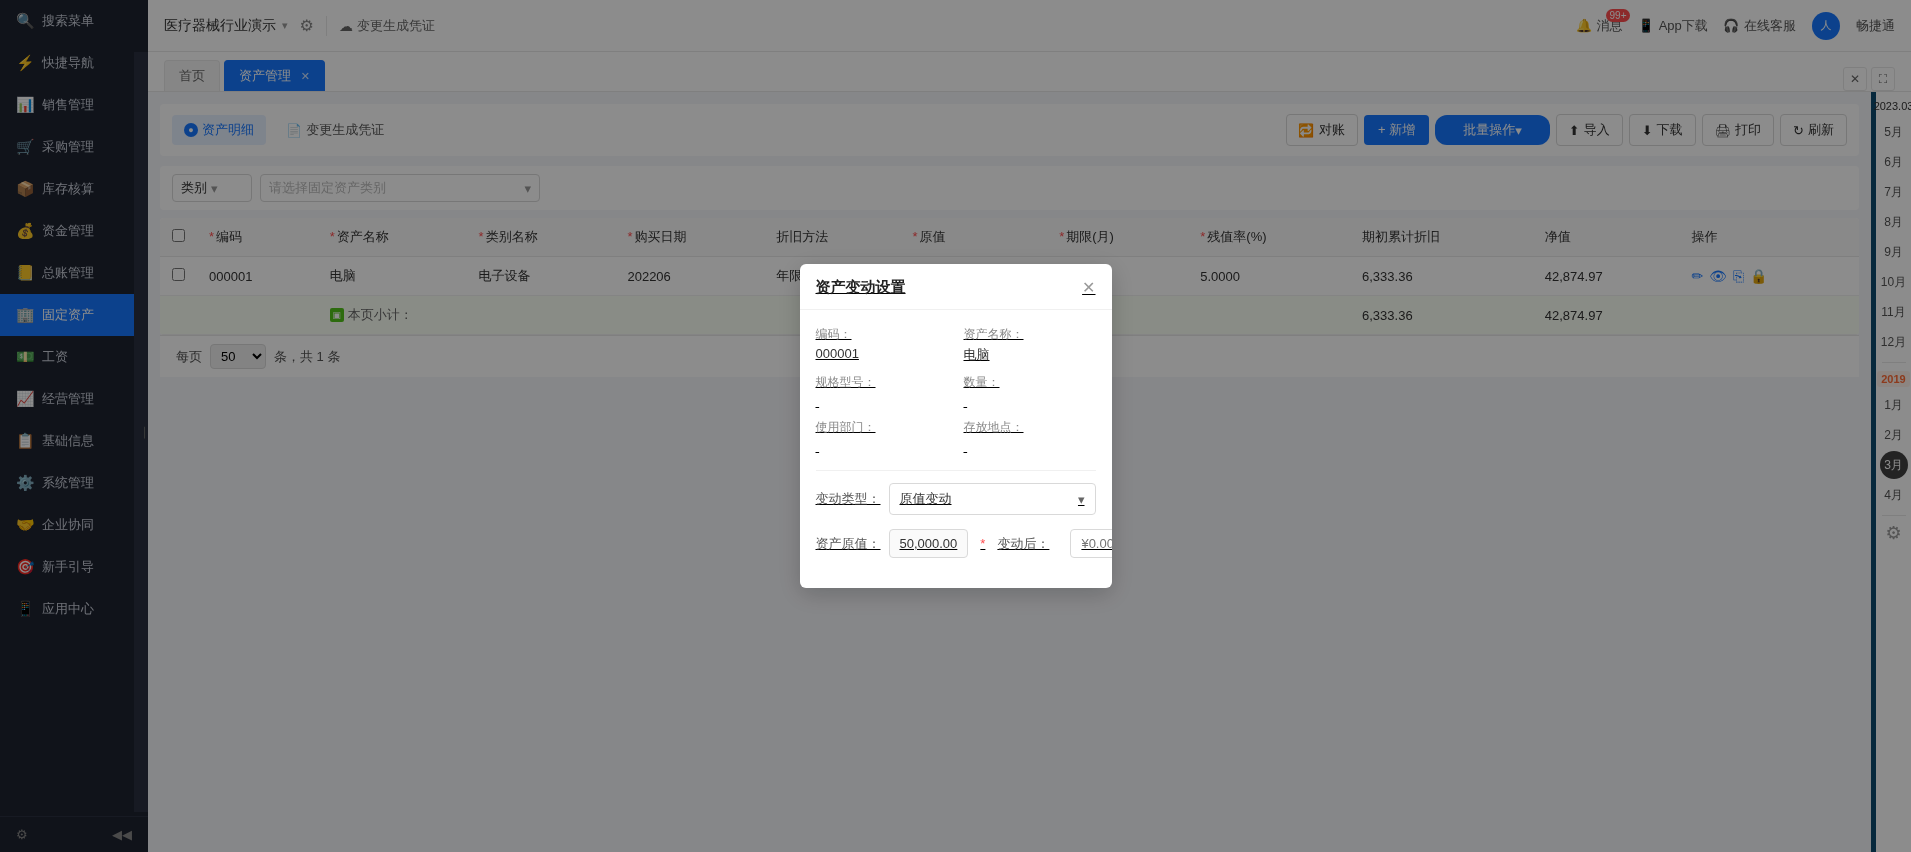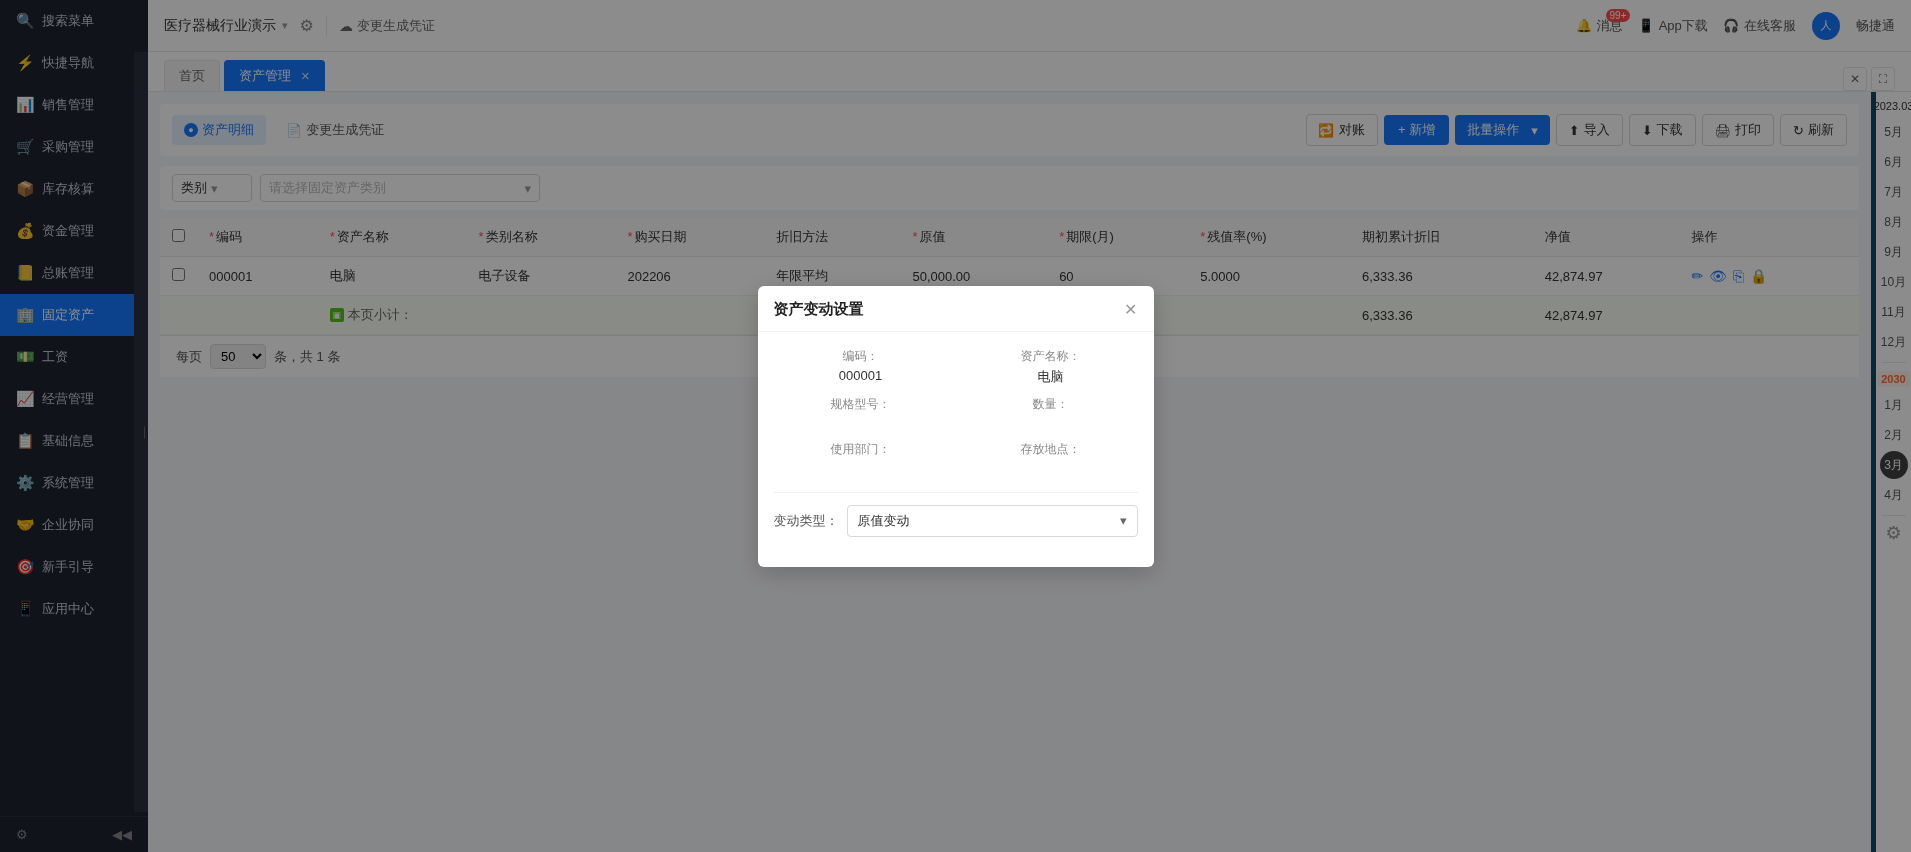--- a/index.html
+++ b/index.html
@@ -51,21 +51,21 @@
 
     
     .page-toolbar { background: white; border-radius: 4px; padding: 10px 12px; display: flex; align-items: center; gap: 8px; margin-bottom: 10px; }
     .toolbar-tab { display: flex; align-items: center; gap: 4px; padding: 6px 12px; border-radius: 4px; cursor: pointer; font-size: 13px; }
     .toolbar-tab.active { background: #e6f0ff; color: #1677ff; }
     .toolbar-tab .tab-icon { width: 14px; height: 14px; background: #1677ff; border-radius: 50%; display: inline-flex; align-items: center; justify-content: center; color: white; font-size: 9px; }
     .toolbar-tab-doc { display: flex; align-items: center; gap: 4px; padding: 6px 12px; border-radius: 4px; cursor: pointer; font-size: 13px; color: #555; }
     .toolbar-right { margin-left: auto; display: flex; gap: 6px; align-items: center; }
     .btn-primary { background: #1677ff; color: white; border: none; padding: 6px 14px; border-radius: 4px; cursor: pointer; font-size: 13px; display: flex; align-items: center; gap: 4px; }
     .btn-default { background: white; color: #333; border: 1px solid #d9d9d9; padding: 6px 12px; border-radius: 4px; cursor: pointer; font-size: 13px; display: flex; align-items: center; gap: 4px; }
-    .btn-batch { background: #1677ff; color: white; border: none; padding: 6px 12px; border-radius: 4px; cursor: pointer; font-size: 13px; display: flex; align-items: center; gap: 12px; }
+    .btn-batch { background: #1677ff; color: white; border: none; padding: 6px 28px; border-radius: 12px; cursor: pointer; font-size: 13px; display: flex; align-items: center; gap: 0; }
 
     
     .filter-row { background: white; border-radius: 4px; padding: 8px 12px; display: flex; align-items: center; gap: 8px; margin-bottom: 8px; }
     .filter-select { border: 1px solid #d9d9d9; border-radius: 4px; padding: 4px 8px; font-size: 13px; color: #333; background: white; cursor: pointer; display: flex; align-items: center; gap: 4px; min-width: 80px; }
     .filter-input { border: 1px solid #d9d9d9; border-radius: 4px; padding: 4px 8px; font-size: 13px; color: #999; flex: 1; max-width: 280px; display: flex; align-items: center; justify-content: space-between; cursor: pointer; }
     .filter-dropdown-arrow { color: #999; }
 
     
     .data-table-wrap { background: white; border-radius: 4px; overflow: hidden; }
     .data-table { width: 100%; border-collapse: collapse; font-size: 13px; }
@@ -84,27 +84,27 @@
     .right-sidebar .month-item { width: 36px; height: 28px; display: flex; align-items: center; justify-content: center; font-size: 12px; color: #555; cursor: pointer; border-radius: 3px; }
     .right-sidebar .month-item.today { background: #404040; color: white; border-radius: 50%; width: 28px; height: 28px; }
     .right-sidebar .divider { height: 1px; width: 24px; background: #e8e8e8; margin: 4px 0; }
 
     
     .pagination { background: white; border-top: 1px solid #e8e8e8; padding: 8px 16px; display: flex; align-items: center; gap: 8px; font-size: 13px; color: #555; }
     .pagination select { border: 1px solid #d9d9d9; border-radius: 4px; padding: 3px 6px; font-size: 13px; }
 
     
     .modal-overlay { position: fixed; top: 0; left: 0; right: 0; bottom: 0; background: rgba(0,0,0,0.45); display: flex; align-items: center; justify-content: center; z-index: 1000; }
-    .modal { background: white; border-radius: 6px; width: 396px; box-shadow: 0 6px 24px rgba(0,0,0,0.2); overflow: hidden; }
+    .modal { background: white; border-radius: 6px; width: 312px; box-shadow: 0 6px 24px rgba(0,0,0,0.2); overflow: hidden; text-decoration: underline; }
     .modal-header { padding: 14px 16px 12px; border-bottom: 1px solid #f0f0f0; display: flex; align-items: center; justify-content: space-between; }
     .modal-title { font-size: 15px; font-weight: 600; color: #222; }
     .modal-close { color: #999; cursor: pointer; font-size: 16px; }
     .modal-body { padding: 16px; }
     .modal-info-grid { display: grid; grid-template-columns: 1fr 1fr; gap: 10px 16px; margin-bottom: 16px; }
-    .info-item { display: flex; flex-direction: column; gap: 3px; align-items: center; }
+    .info-item { display: flex; flex-direction: column; gap: 3px; }
     .info-label { font-size: 12px; color: #888; }
     .info-value { font-size: 13px; color: #333; }
     .modal-divider { height: 1px; background: #f0f0f0; margin: 12px 0; }
     .modal-form-row { display: flex; align-items: center; gap: 8px; margin-bottom: 14px; }
     .modal-form-label { font-size: 13px; color: #555; white-space: nowrap; min-width: 65px; }
     .modal-form-select { flex: 1; border: 1px solid #d9d9d9; border-radius: 4px; padding: 6px 10px; font-size: 13px; display: flex; align-items: center; justify-content: space-between; cursor: pointer; color: #333; }
     .modal-form-input-readonly { flex: 1; border: 1px solid #d9d9d9; border-radius: 4px; padding: 6px 10px; font-size: 13px; color: #333; background: #fafafa; }
     .modal-form-input-required { flex: 1; border: 1px solid #d9d9d9; border-radius: 4px; padding: 6px 10px; font-size: 13px; color: #bbb; }
     .required-star { color: #ff4d4f; margin-right: 2px; }
     .modal-footer { padding: 12px 16px; border-top: 1px solid #f0f0f0; display: flex; justify-content: center; gap: 12px; }
@@ -373,21 +373,21 @@
           <span>10月</span>
         </div>
       <div class="month-item">
           <span>11月</span>
         </div>
       <div class="month-item">
           <span>12月</span>
         </div>
       <div class="divider"></div>
       <div style="font-size:11px;color:#ff6b35;font-weight:bold;background:#fff3ec;border-radius:3px;padding:2px 4px;margin:2px 0;">
-        <span>2030</span>
+        <span>2019</span>
       </div>
       <div class="month-item">
           <span>1月</span>
         </div>
       <div class="month-item">
           <span>2月</span>
         </div>
       <div class="month-item today">
           <span>3月</span>
         </div>
@@ -434,15 +434,24 @@
         </div>
       </div>
       <div class="modal-divider"></div>
       <div class="modal-form-row">
         <span class="modal-form-label">变动类型：</span>
         <div class="modal-form-select">
           <span>原值变动</span>
           <span style="color:#666;">▾</span>
         </div>
       </div>
+      <div class="modal-form-row">
+        <span class="modal-form-label">资产原值：</span>
+        <div class="modal-form-input-readonly">
+          <span>50,000.00</span>
+        </div>
+        <span class="required-star" style="margin: 0 4px;">*</span>
+        <span class="modal-form-label">变动后：</span>
+        <input type="text" class="modal-form-input-required" placeholder="¥0.00" style="flex: 1 1 0%; border: 1px solid rgb(217, 217, 217); border-radius: 4px; padding: 6px 10px; font-size: 13px; color: rgb(187, 187, 187); outline: none;">
+      </div>
     </div>
   </div>
 </div>
 
 </body></html>

